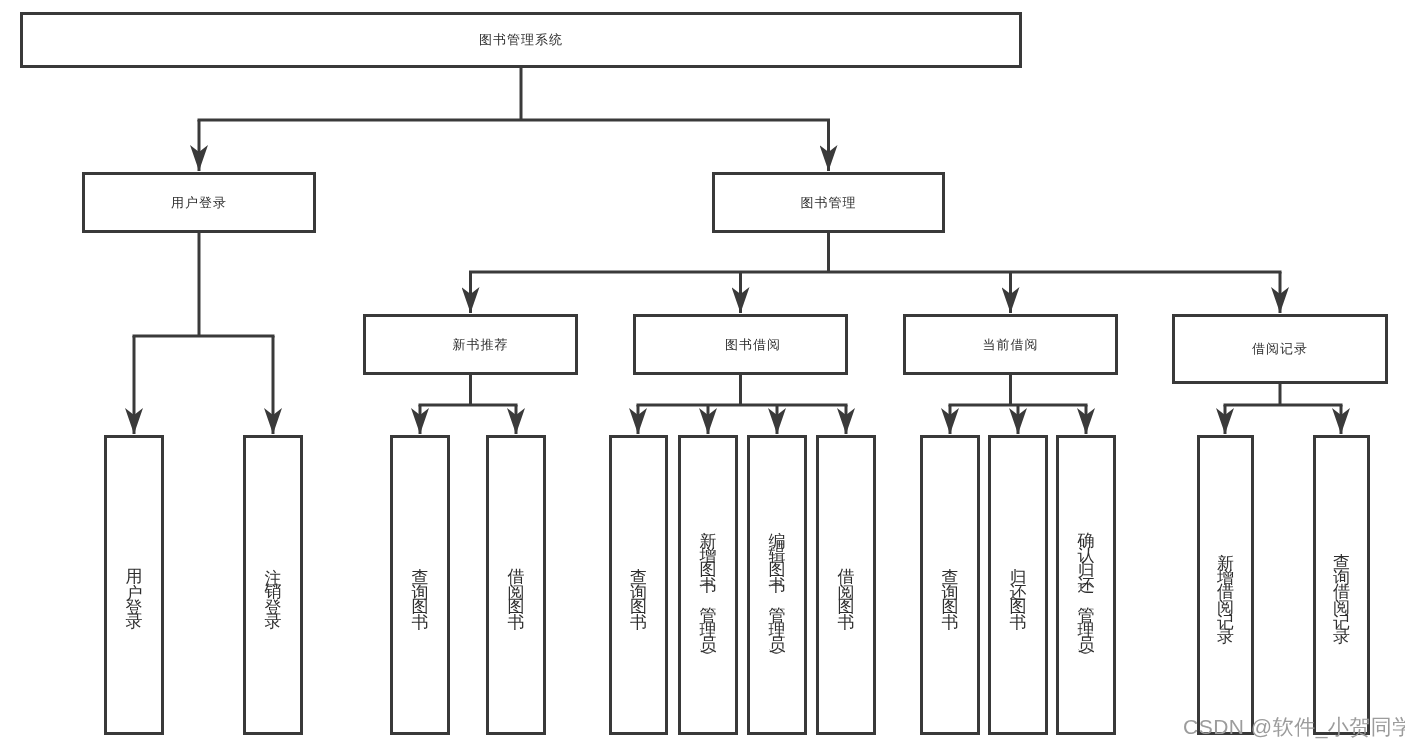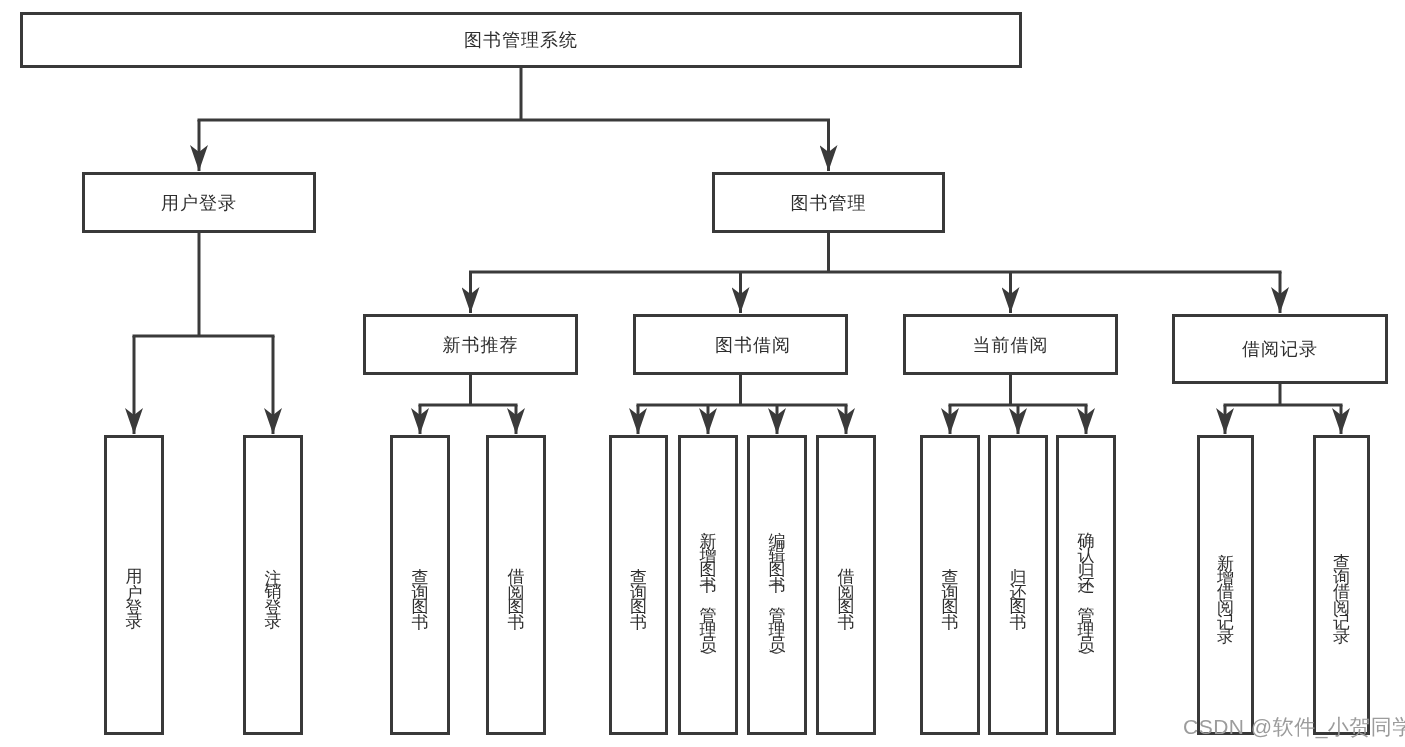--- a/index.html
+++ b/index.html
@@ -24,21 +24,21 @@
   .box{
     position:absolute;
     box-sizing:border-box;
     background:var(--box-fill);
     border:3px solid var(--box-border);
     display:flex;align-items:center;justify-content:center;
     z-index:2;
     color:var(--text);
   }
   .box.h .lbl{
-    font-size:18px;
+    font-size:13px;
     letter-spacing:1px;
     white-space:nowrap;
   }
   .box.v .lbl{
     writing-mode:vertical-rl;
     text-orientation:mixed;
     font-size:17px;
     line-height:1;
     letter-spacing:15px;
   }

